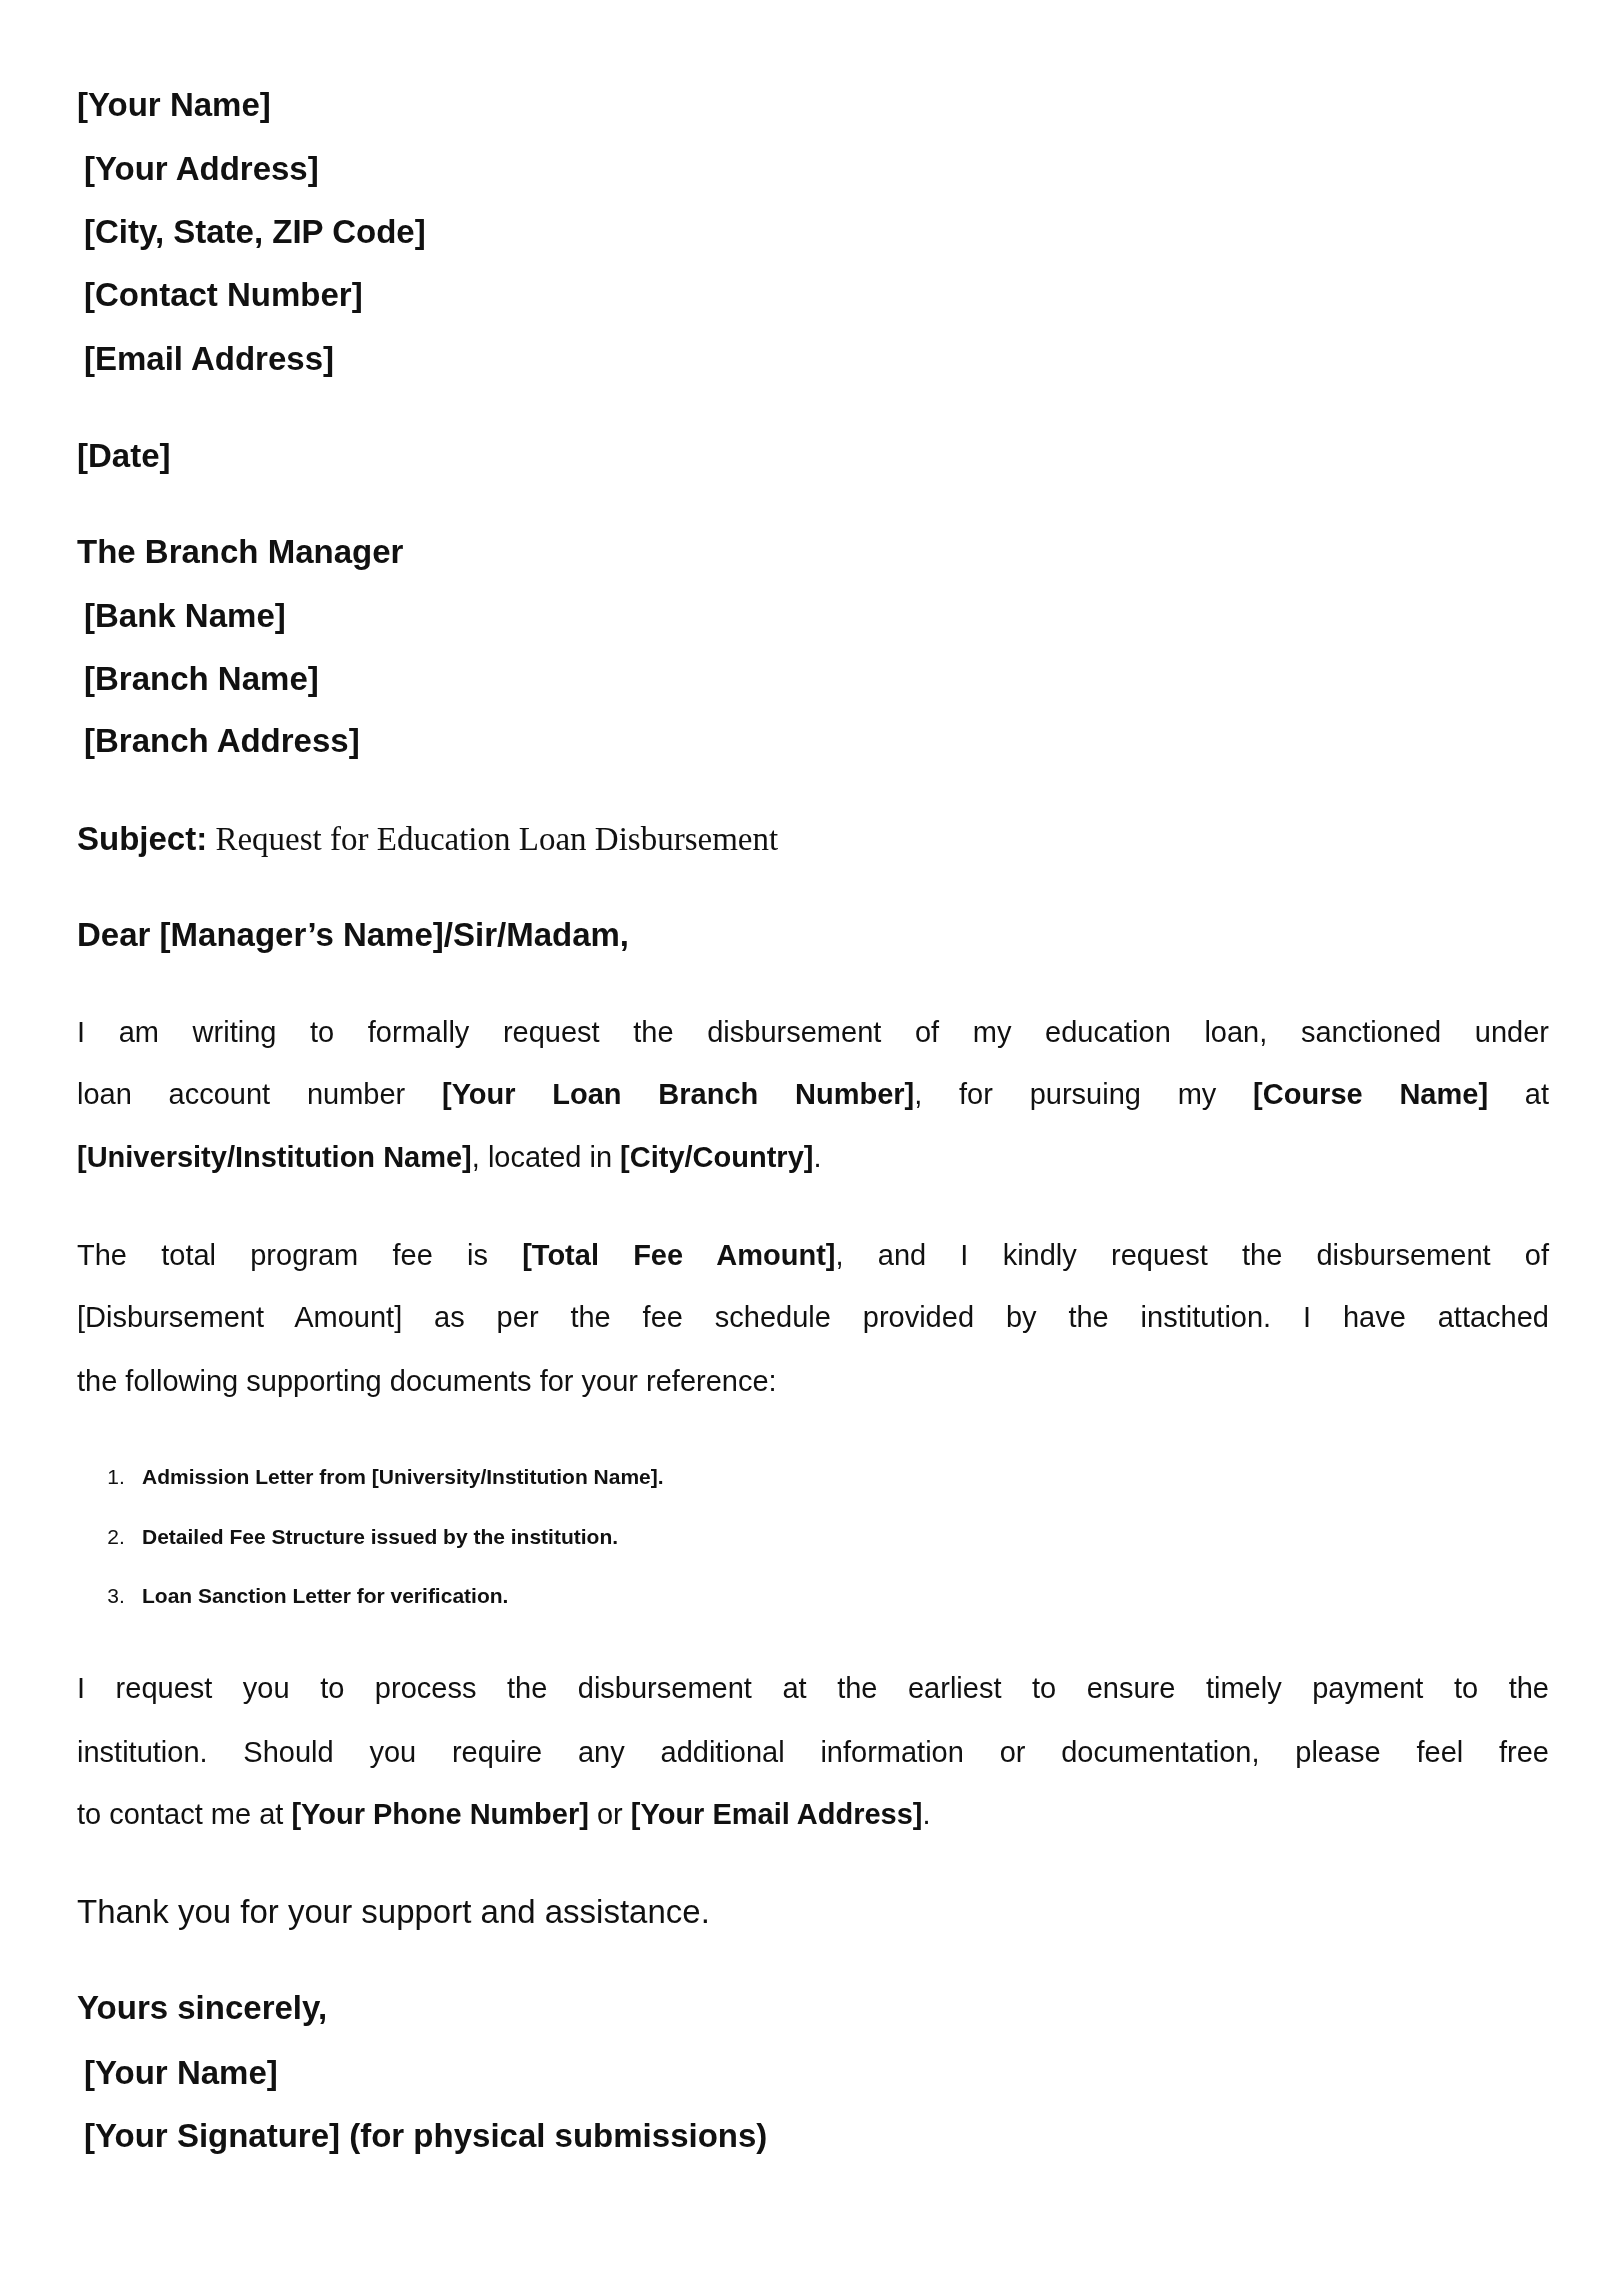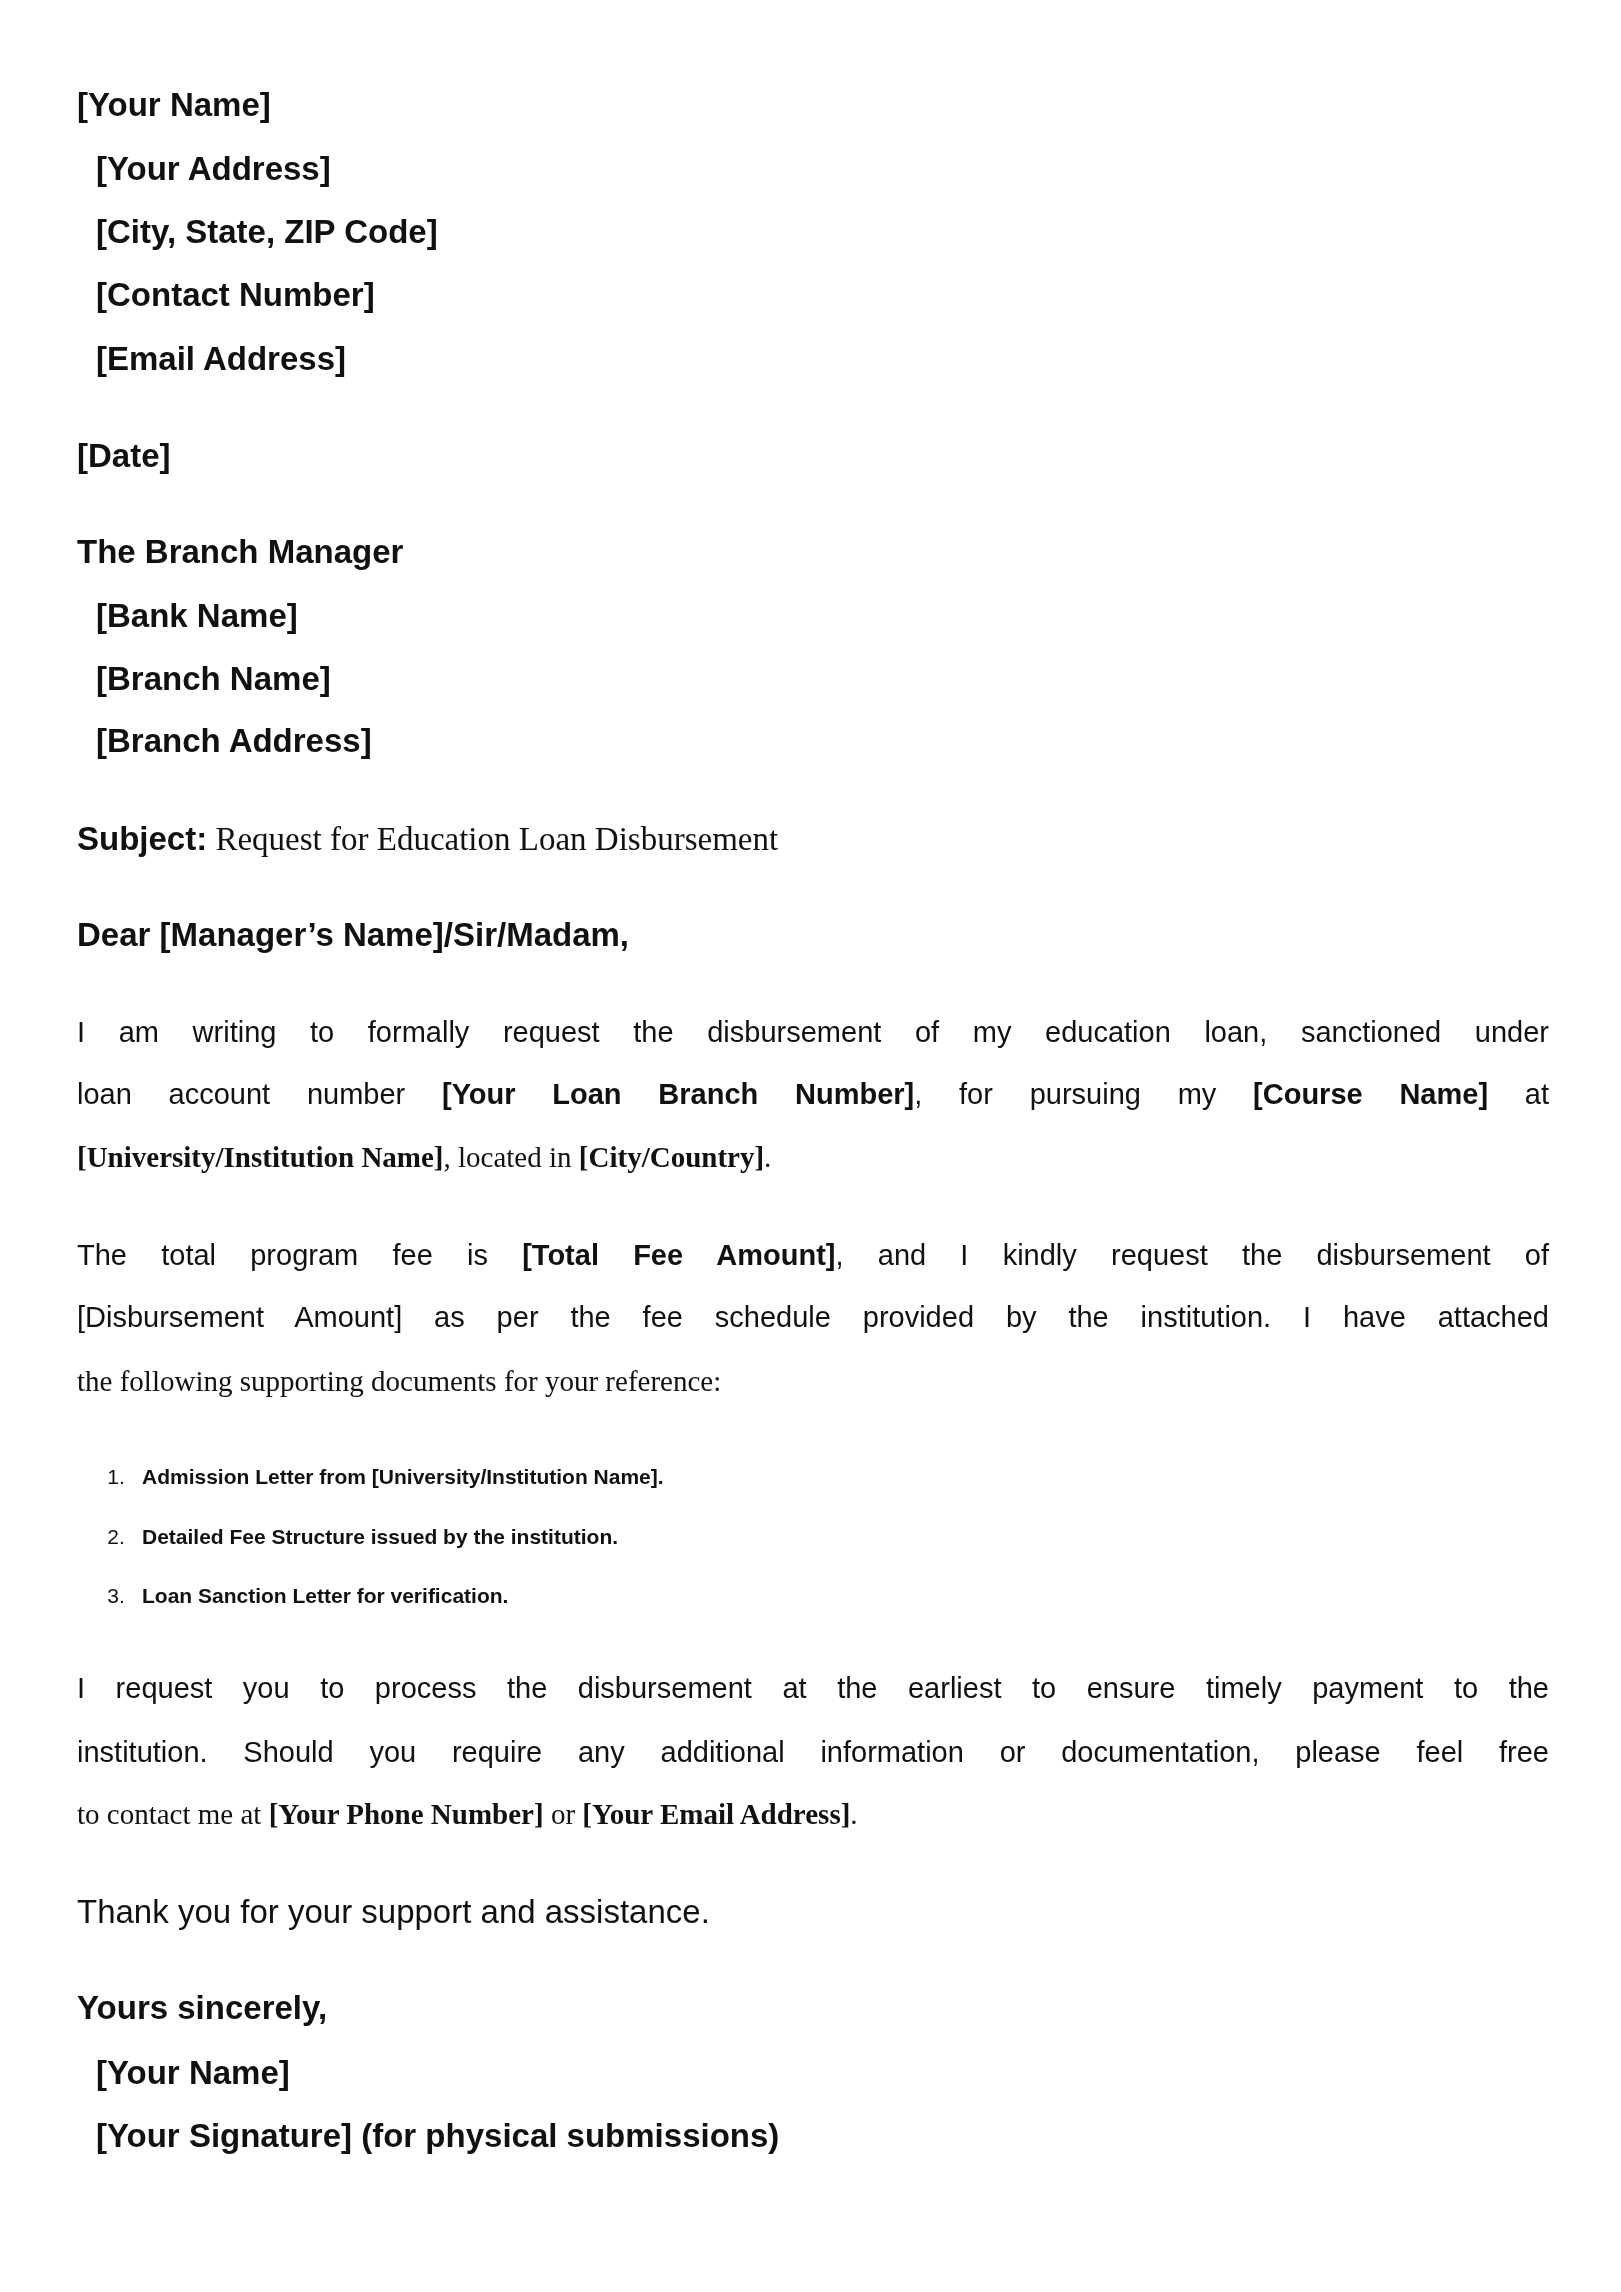--- a/index.html
+++ b/index.html
@@ -1,24 +1,24 @@
 <!DOCTYPE html>
 <html style="font-size:14.3px"><head>
 <meta charset="utf-8">
 <style>
   html, body { margin:0; padding:0; background:#ffffff; }
   body { width:1622px; height:2293px; position:relative; overflow:hidden;
          font-family:"Liberation Sans", "DejaVu Sans", sans-serif; color:#111111; }
   .line { position:absolute; left:77px; font-size:33px; line-height:39px; white-space:nowrap; }
   .b { font-weight:bold;text-align:center; }
   .r { font-weight:normal;font-family:Liberation Serif, serif; }
-  .indent { left:84px;margin-left:12px; }
+  .indent { left:84px; }
   .jline { position:absolute; left:77px; width:1472px; font-size:29px; line-height:39px;
            text-align:justify; text-align-last:justify; white-space:nowrap; }
-  .jline.last { text-align-last:left;font-family:Liberation Serif, serif; }
+  .jline.last { text-align-last:left; }
   .li { position:absolute; left:90px; font-size:21px; line-height:39px; white-space:nowrap; }
   .li .num { display:inline-block; width:52px; font-weight:normal; }
 </style>
 </head>
 <body>
 
 <div>
 
   <div class="line b" style="top:85px">[Your Name]</div>
   <div class="line b indent" style="top:149px">[Your Address]</div>

